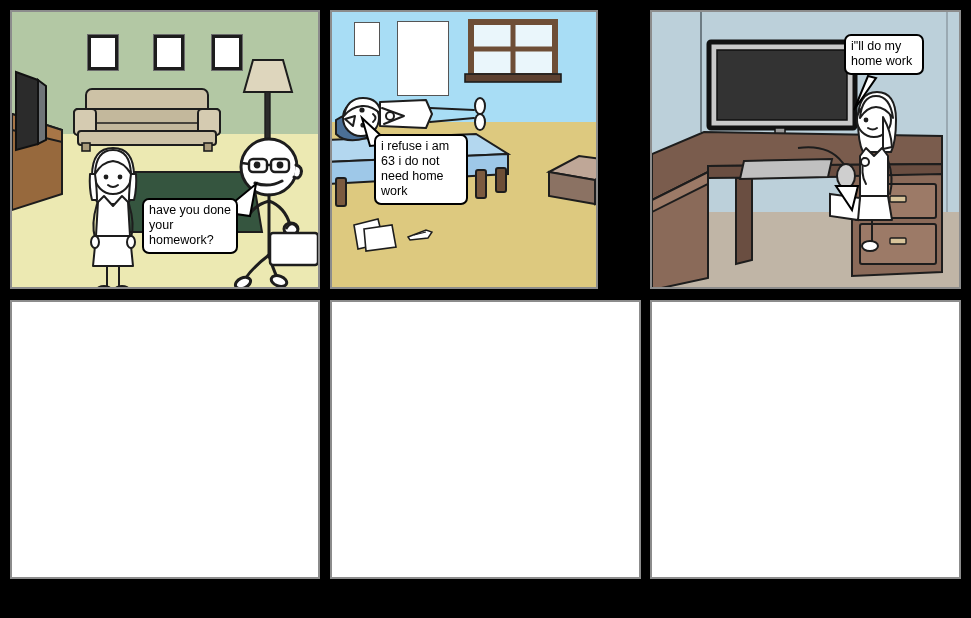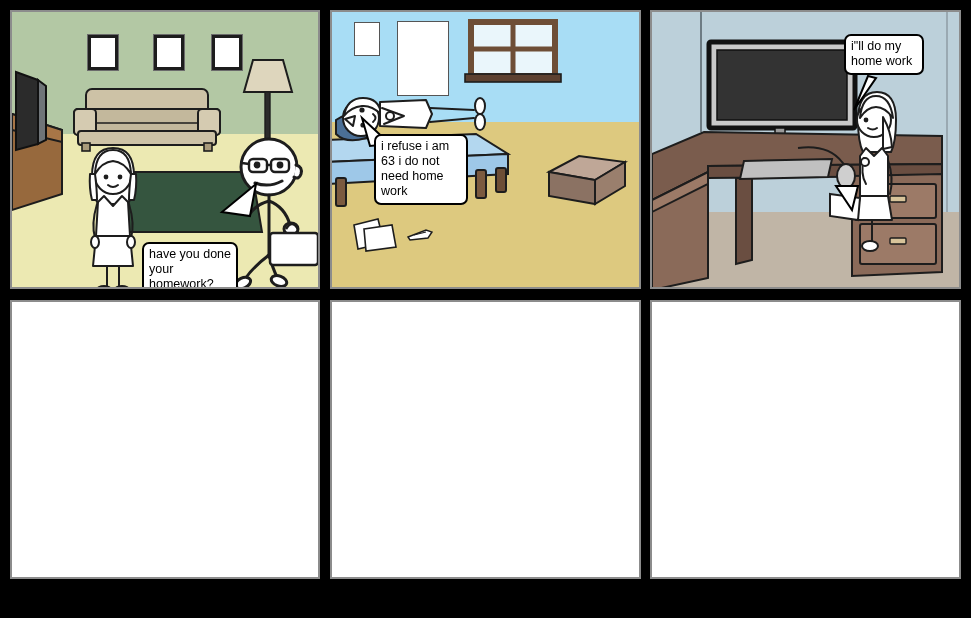--- a/index.html
+++ b/index.html
@@ -134,25 +134,25 @@
 
         <g fill="#fff" stroke="#1d1d1d" stroke-width="2.5" stroke-linejoin="round">
           <path d="M62 92 q6 -10 12 0" fill="none"></path>
           <rect x="46" y="96" width="48" height="32" rx="3"></rect>
         </g>
       </svg>
 
       <svg class="btail" style="left:208px;top:170px;width:44px;height:36px;" viewBox="0 0 44 36">
         <polygon points="2,30 36,2 30,34" fill="#fff" stroke="#000" stroke-width="2"></polygon>
       </svg>
-      <div class="bubble" style="left:130px;top:186px;width:96px;margin-top:44px;">have you done your homework?</div>
+      <div class="bubble" style="left:130px;top:186px;width:96px;">have you done your homework?</div>
     </div>
   </div>
 
-  <div class="panel" style="left:330px;top:10px;width:311px;height:279px;">
+  <div class="panel" style="left:330px;top:10px;width:268px;height:279px;">
     <div class="scene">
 
       <div class="ab" style="left:0;top:0;width:100%;height:110px;background:#a8ddf5;"></div>
       <div class="ab" style="left:0;top:110px;width:100%;height:169px;background:#ddc97f;"></div>
 
       <div class="ab" style="left:22px;top:10px;width:26px;height:34px;background:#fff;border:1.5px solid #555;"></div>
       <div class="ab" style="left:65px;top:9px;width:52px;height:75px;background:#fff;border:1.5px solid #555;"></div>
 
       <svg class="ab" style="left:133px;top:8px;width:100px;height:62px;" viewBox="0 0 100 62">
         <rect x="6" y="2" width="84" height="54" fill="#eaf6fb" stroke="#6e4e36" stroke-width="6"></rect>

